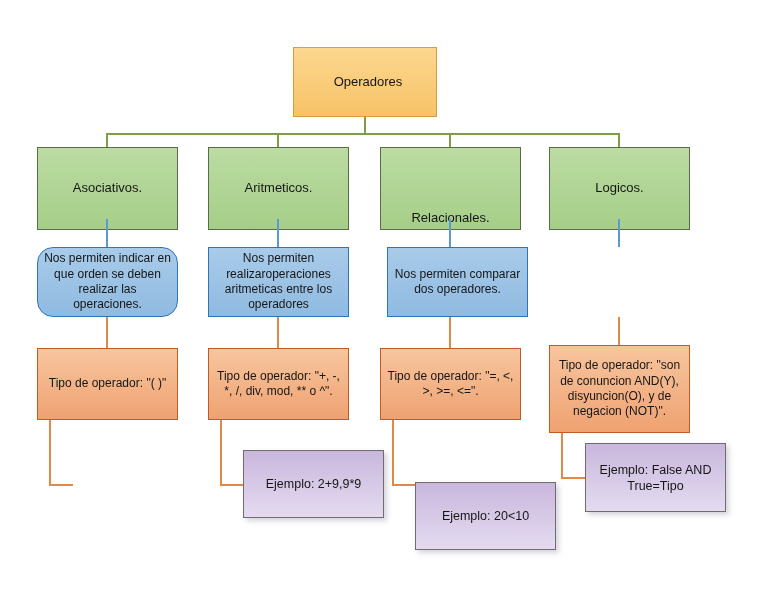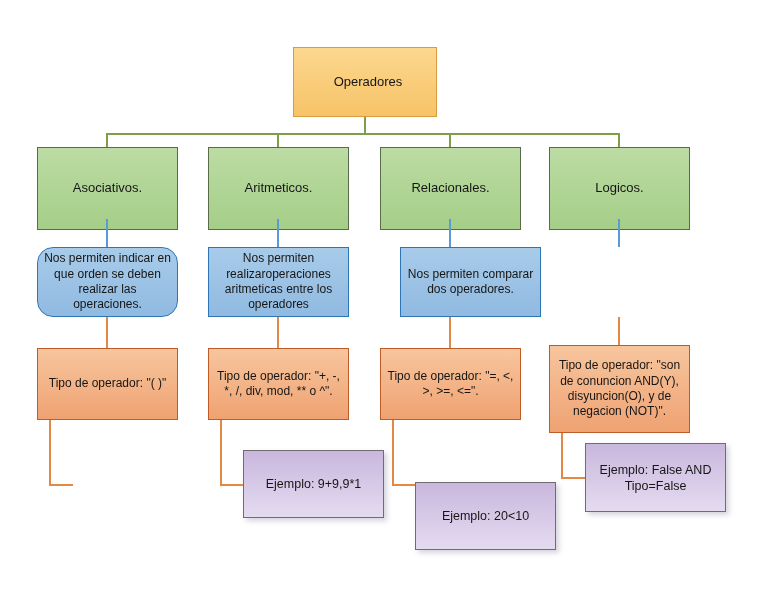--- a/index.html
+++ b/index.html
@@ -58,39 +58,39 @@
   <div class="vline tree" style="left:277px;top:133px;height:14px;"></div>
   <div class="vline tree" style="left:449px;top:133px;height:14px;"></div>
   <div class="vline tree" style="left:618px;top:133px;height:14px;"></div>
 
   <div class="box cat" style="left:37px;top:147px;">
     <span>Asociativos.</span>
   </div>
   <div class="box cat" style="left:208px;top:147px;">
     <span>Aritmeticos.</span>
   </div>
-  <div class="box cat" style="left:380px;top:147px;">
+  <div class="box cat" style="left:380px;top:147px;align-items:flex-end;">
     <span>Relacionales.</span>
   </div>
   <div class="box cat" style="left:549px;top:147px;">
     <span>Logicos.</span>
   </div>
 
   <div class="vline lblue" style="left:106px;top:219px;height:28px;"></div>
   <div class="vline lblue" style="left:277px;top:219px;height:28px;"></div>
   <div class="vline lblue" style="left:449px;top:219px;height:28px;"></div>
   <div class="vline lblue" style="left:618px;top:219px;height:28px;"></div>
 
   <div class="box desc" style="left:37px;top:247px;border-radius:16px;">
     <span>Nos permiten  indicar en que orden se deben realizar las operaciones.</span>
   </div>
   <div class="box desc" style="left:208px;top:247px;">
     <span>Nos permiten realizaroperaciones aritmeticas entre los operadores</span>
   </div>
-  <div class="box desc" style="left:400px;top:247px;justify-content:flex-end;">
+  <div class="box desc" style="left:387px;top:247px;justify-content:flex-end;">
     <span>Nos permiten comparar dos operadores.</span>
   </div>
 
   <div class="vline lorange" style="left:106px;top:317px;height:31px;"></div>
   <div class="vline lorange" style="left:277px;top:317px;height:31px;"></div>
   <div class="vline lorange" style="left:449px;top:317px;height:31px;"></div>
   <div class="vline lorange" style="left:618px;top:317px;height:28px;"></div>
 
   <div class="box type" style="left:37px;top:348px;">
     <span>Tipo de operador: "( )"</span>
@@ -108,22 +108,22 @@
   <div class="vline lorange" style="left:49px;top:420px;height:66px;"></div>
   <div class="hline lorange" style="left:49px;top:484px;width:24px;"></div>
   <div class="vline lorange" style="left:220px;top:420px;height:66px;"></div>
   <div class="hline lorange" style="left:220px;top:484px;width:24px;"></div>
   <div class="vline lorange" style="left:392px;top:420px;height:66px;"></div>
   <div class="hline lorange" style="left:392px;top:484px;width:24px;"></div>
   <div class="vline lorange" style="left:561px;top:433px;height:46px;"></div>
   <div class="hline lorange" style="left:561px;top:477px;width:25px;"></div>
 
   <div class="box ex" style="left:243px;top:450px;">
-    <span>Ejemplo: 9+9,9*1</span>
+    <span>Ejemplo: 2+9,9*9</span>
   </div>
   <div class="box ex" style="left:415px;top:450px;margin-top:32px;">
     <span>Ejemplo:  20&lt;10</span>
   </div>
   <div class="box ex" style="left:585px;top:443px;height:69px;">
-    <span>Ejemplo: False AND Tipo=False</span>
+    <span>Ejemplo: False AND True=Tipo</span>
   </div>
 
 </div>
 
 </body></html>

